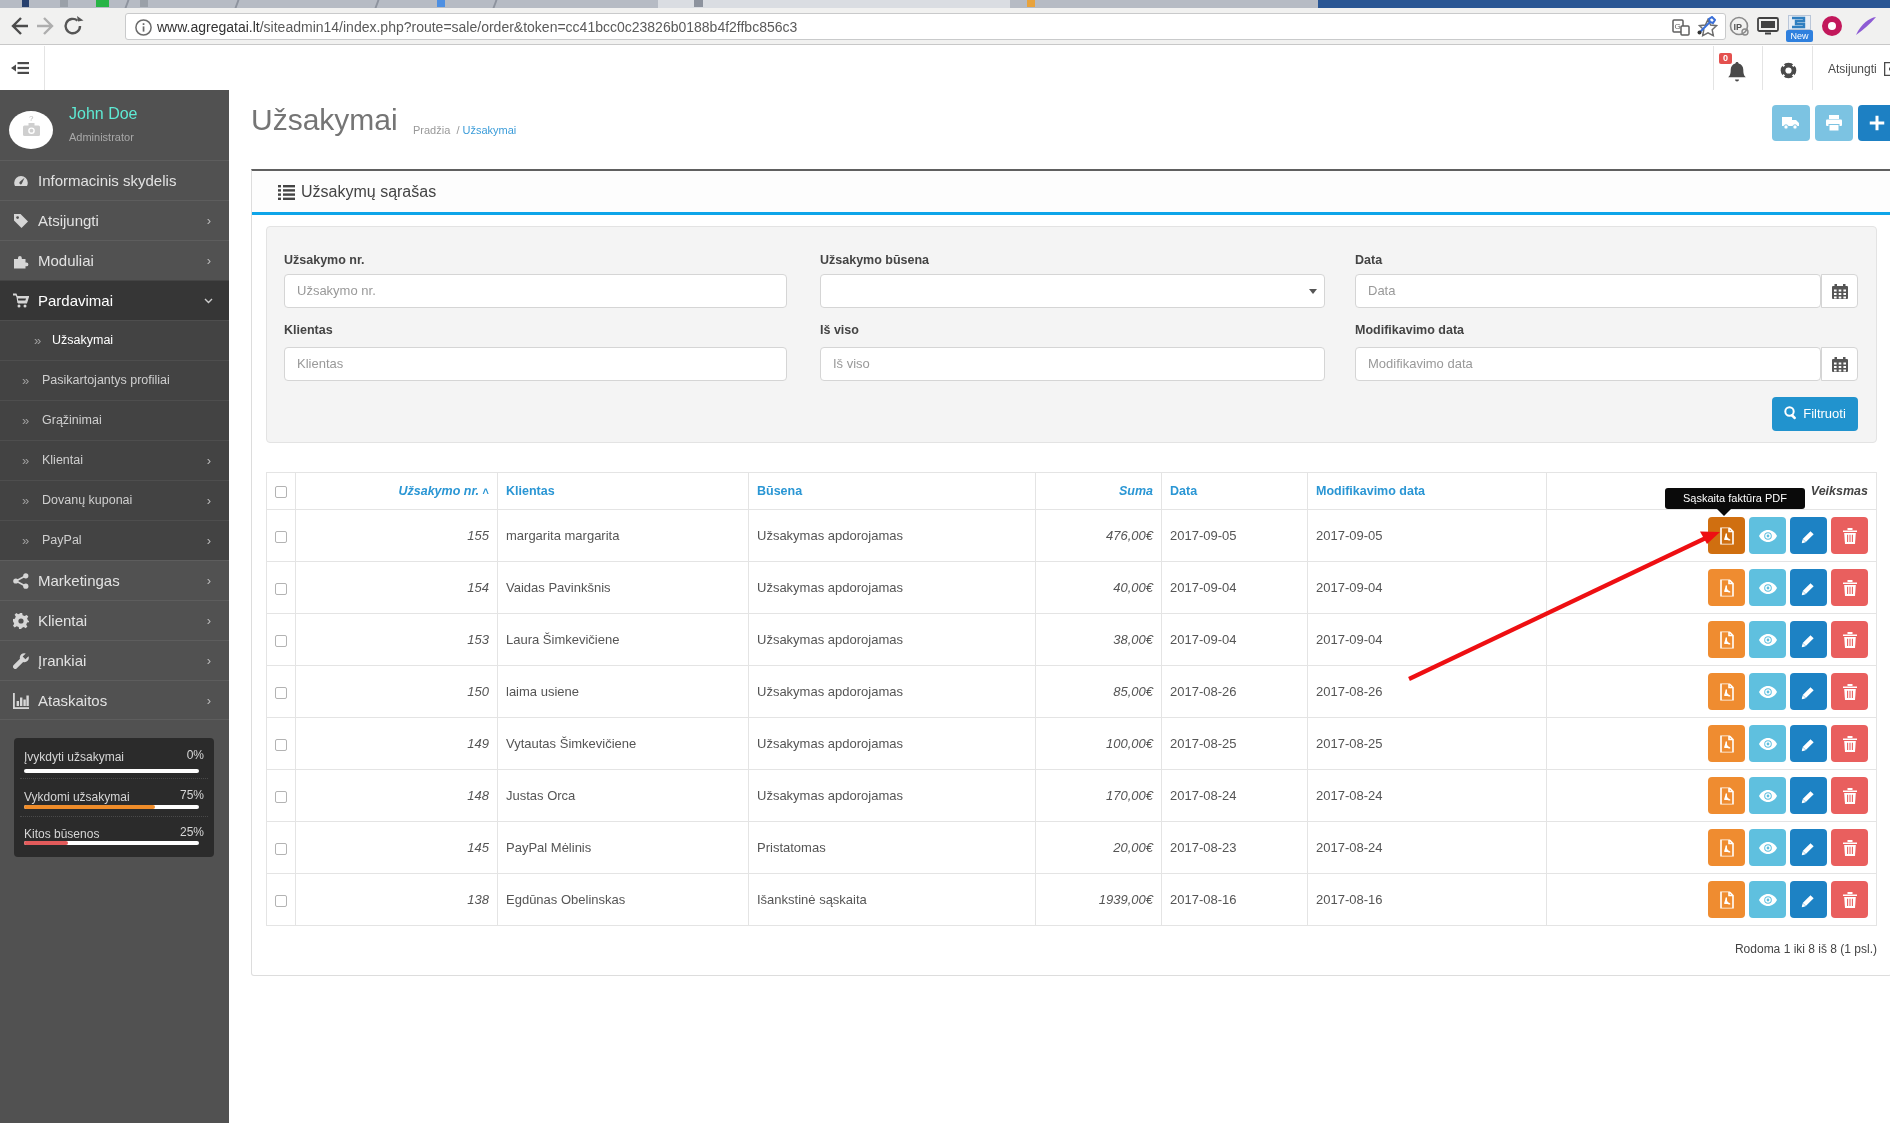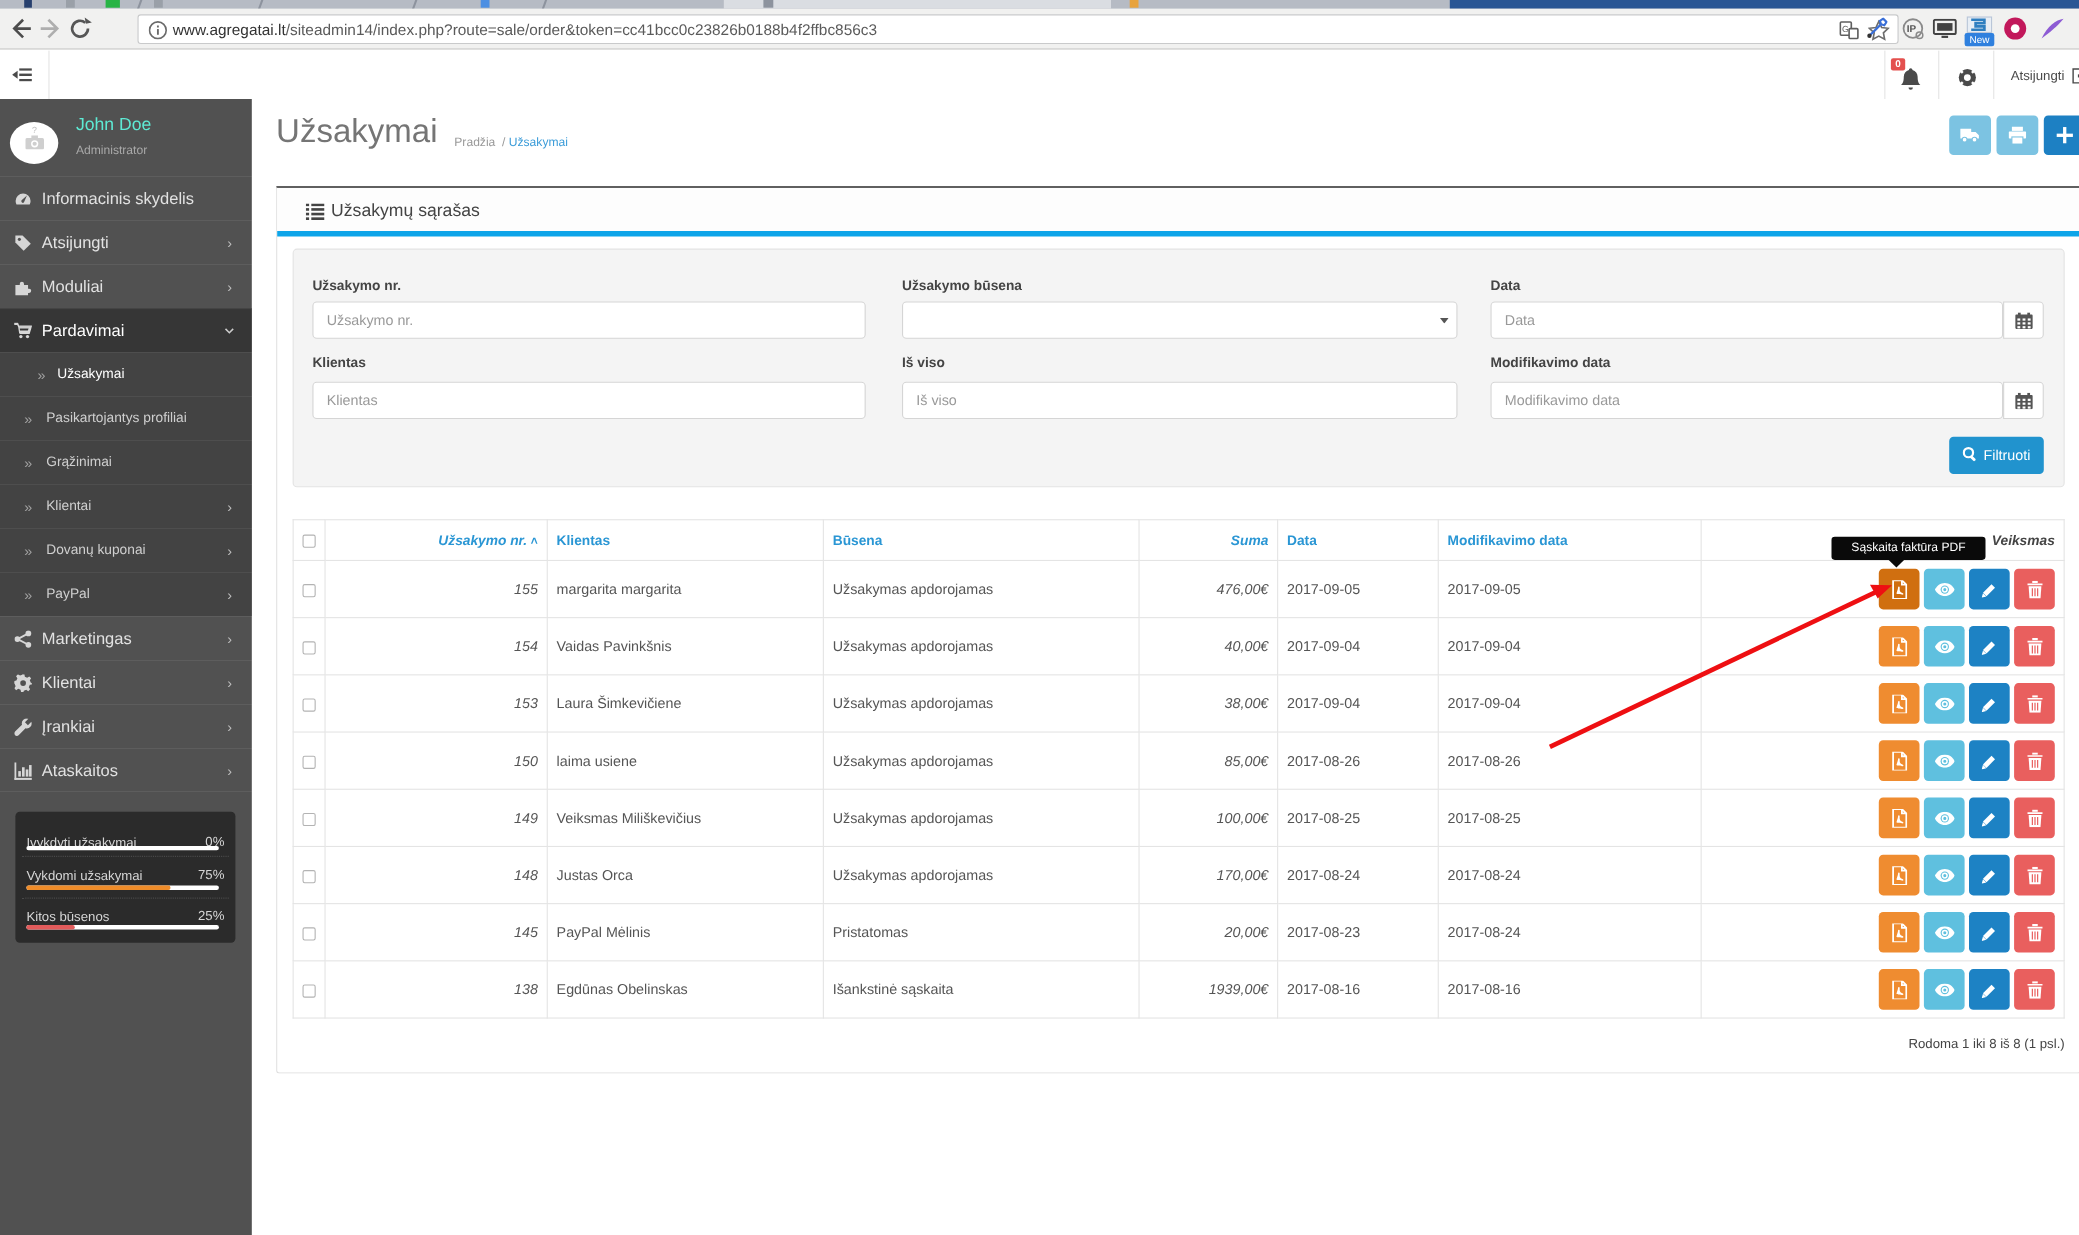--- a/index.html
+++ b/index.html
@@ -45,21 +45,21 @@
 
 #main { position:absolute; left:229px; top:90px; width:1661px; height:1033px; background:#fff; }
 #h1 { position:absolute; left:22px; top:15px; font-size:30px; line-height:1; color:#757575; }
 #crumb { position:absolute; left:184px; top:34px; font-size:11px; line-height:1.2; color:#999; }
 #crumb a { color:#3b9cd9; text-decoration:none; }
 .topbtn { position:absolute; top:15px; width:38px; height:36px; border-radius:4px; background:#7cc3e2; }
 .topbtn svg { position:absolute; left:50%; top:50%; transform:translate(-50%,-50%); }
 
 #panel { position:absolute; left:22px; top:79px; width:1641px; height:807px; background:#fff;
   border:1px solid #ddd; border-top:2px solid #606060; border-radius:0 0 3px 3px; }
-#phead { position:absolute; left:0; top:0; width:100%; height:44px; background:#fdfdfd; border-bottom:5px solid #0ea5e9; }
+#phead { position:absolute; left:0; top:0; width:100%; height:44px; background:#fdfdfd; border-bottom:3px solid #0ea5e9; }
 #phead .txt { position:absolute; left:49px; top:11px; font-size:16px; line-height:1.2; color:#444; }
 #well { position:absolute; left:14px; top:55px; width:1611px; height:217px; background:#f4f4f4; border:1px solid #e3e3e3; border-radius:4px; }
 .flabel { position:absolute; font-size:12.5px; font-weight:bold; color:#444; }
 .finput { position:absolute; height:34px; background:#fff; border:1px solid #d5d5d5; border-radius:4px;
   font-size:13px; color:#999; line-height:32px; padding-left:12px; }
 .addon { position:absolute; width:37px; height:34px; background:#fff; border:1px solid #d5d5d5; border-radius:0 4px 4px 0; }
 #filterbtn { position:absolute; left:1505px; top:170px; width:86px; height:34px; background:#2193ce; border-radius:4px;
   color:#fff; font-size:13px; text-align:center; line-height:34px; }
 
 #otable { position:absolute; left:14px; top:301px; width:1610px; border-collapse:collapse; table-layout:fixed;
@@ -298,21 +298,21 @@
           <rect x="3.6" y="8" width="2.4" height="5" fill="#d6d6d6"></rect>
           <rect x="7" y="4.5" width="2.4" height="8.5" fill="#d6d6d6"></rect>
           <rect x="10.4" y="6.5" width="2.4" height="6.5" fill="#d6d6d6"></rect>
           <rect x="13.4" y="2.5" width="2.4" height="10.5" fill="#d6d6d6"></rect>
         </svg>
       <span class="lbl">Ataskaitos</span>
         <span class="chev">›</span>
     </div>
   </div>
   <div id="statpanel">
-    <div class="stat" style="top:19px"><span class="t">Įvykdyti užsakymai</span><span class="v">0%</span></div>
+    <div class="stat" style="top:9px"><span class="t">Įvykdyti užsakymai</span><span class="v">0%</span></div>
     <div class="sbar" style="top:31px"></div>
     <div class="sdot" style="top:40px"></div>
     <div class="stat" style="top:49px"><span class="t">Vykdomi užsakymai</span><span class="v">75%</span></div>
     <div class="sbar" style="top:67px">
         <span class="fill" style="width:131px;background:#ef8c29"></span>
       </div>
     <div class="sdot" style="top:78px"></div>
     <div class="stat" style="top:86px"><span class="t">Kitos būsenos</span><span class="v">25%</span></div>
     <div class="sbar" style="top:103px">
         <span class="fill" style="width:44px;background:#e25b5b"></span>
@@ -548,21 +548,21 @@
                   <g stroke="#e95f5e" stroke-width="1.1">
                     <line x1="4.6" y1="6.8" x2="4.6" y2="14"></line>
                     <line x1="7" y1="6.8" x2="7" y2="14"></line>
                     <line x1="9.4" y1="6.8" x2="9.4" y2="14"></line>
                   </g>
                 </svg></span></td>
           </tr>
       <tr>
             <td><span class="cb"></span></td>
             <td class="num">149</td>
-            <td>Veiksmas Miliškevičius</td>
+            <td>Vytautas Šimkevičiene</td>
             <td>Užsakymas apdorojamas</td>
             <td class="num">100,00€</td>
             <td>2017-08-25</td>
             <td>2017-08-25</td>
             <td class="num"><span class="abtn b-pdf"><svg width="14" height="17" viewBox="0 0 14 17">
                   <path d="M1 0 H9 L13 4 V17 H1 Z M9 0 V4 H13" fill="none" stroke="#fff" stroke-width="1.6"></path>
                   <path d="M4 12 C5 9 5.5 7.5 5.5 6.5 C5.5 5.5 7 5.5 7 6.5 C7 8 6.5 10.5 9.5 11.5 C11 12 10.5 13.5 9 13 C6.5 12 5 13 4 12 Z" fill="#fff"></path>
                 </svg></span><span class="abtn b-eye"><svg width="18" height="12" viewBox="0 0 18 12">
                   <path d="M9 0 C13 0 16.2 2.5 18 6 C16.2 9.5 13 12 9 12 C5 12 1.8 9.5 0 6 C1.8 2.5 5 0 9 0 Z" fill="#fff"></path>
                   <circle cx="9" cy="6" r="3.8" fill="#5fc0df"></circle>

